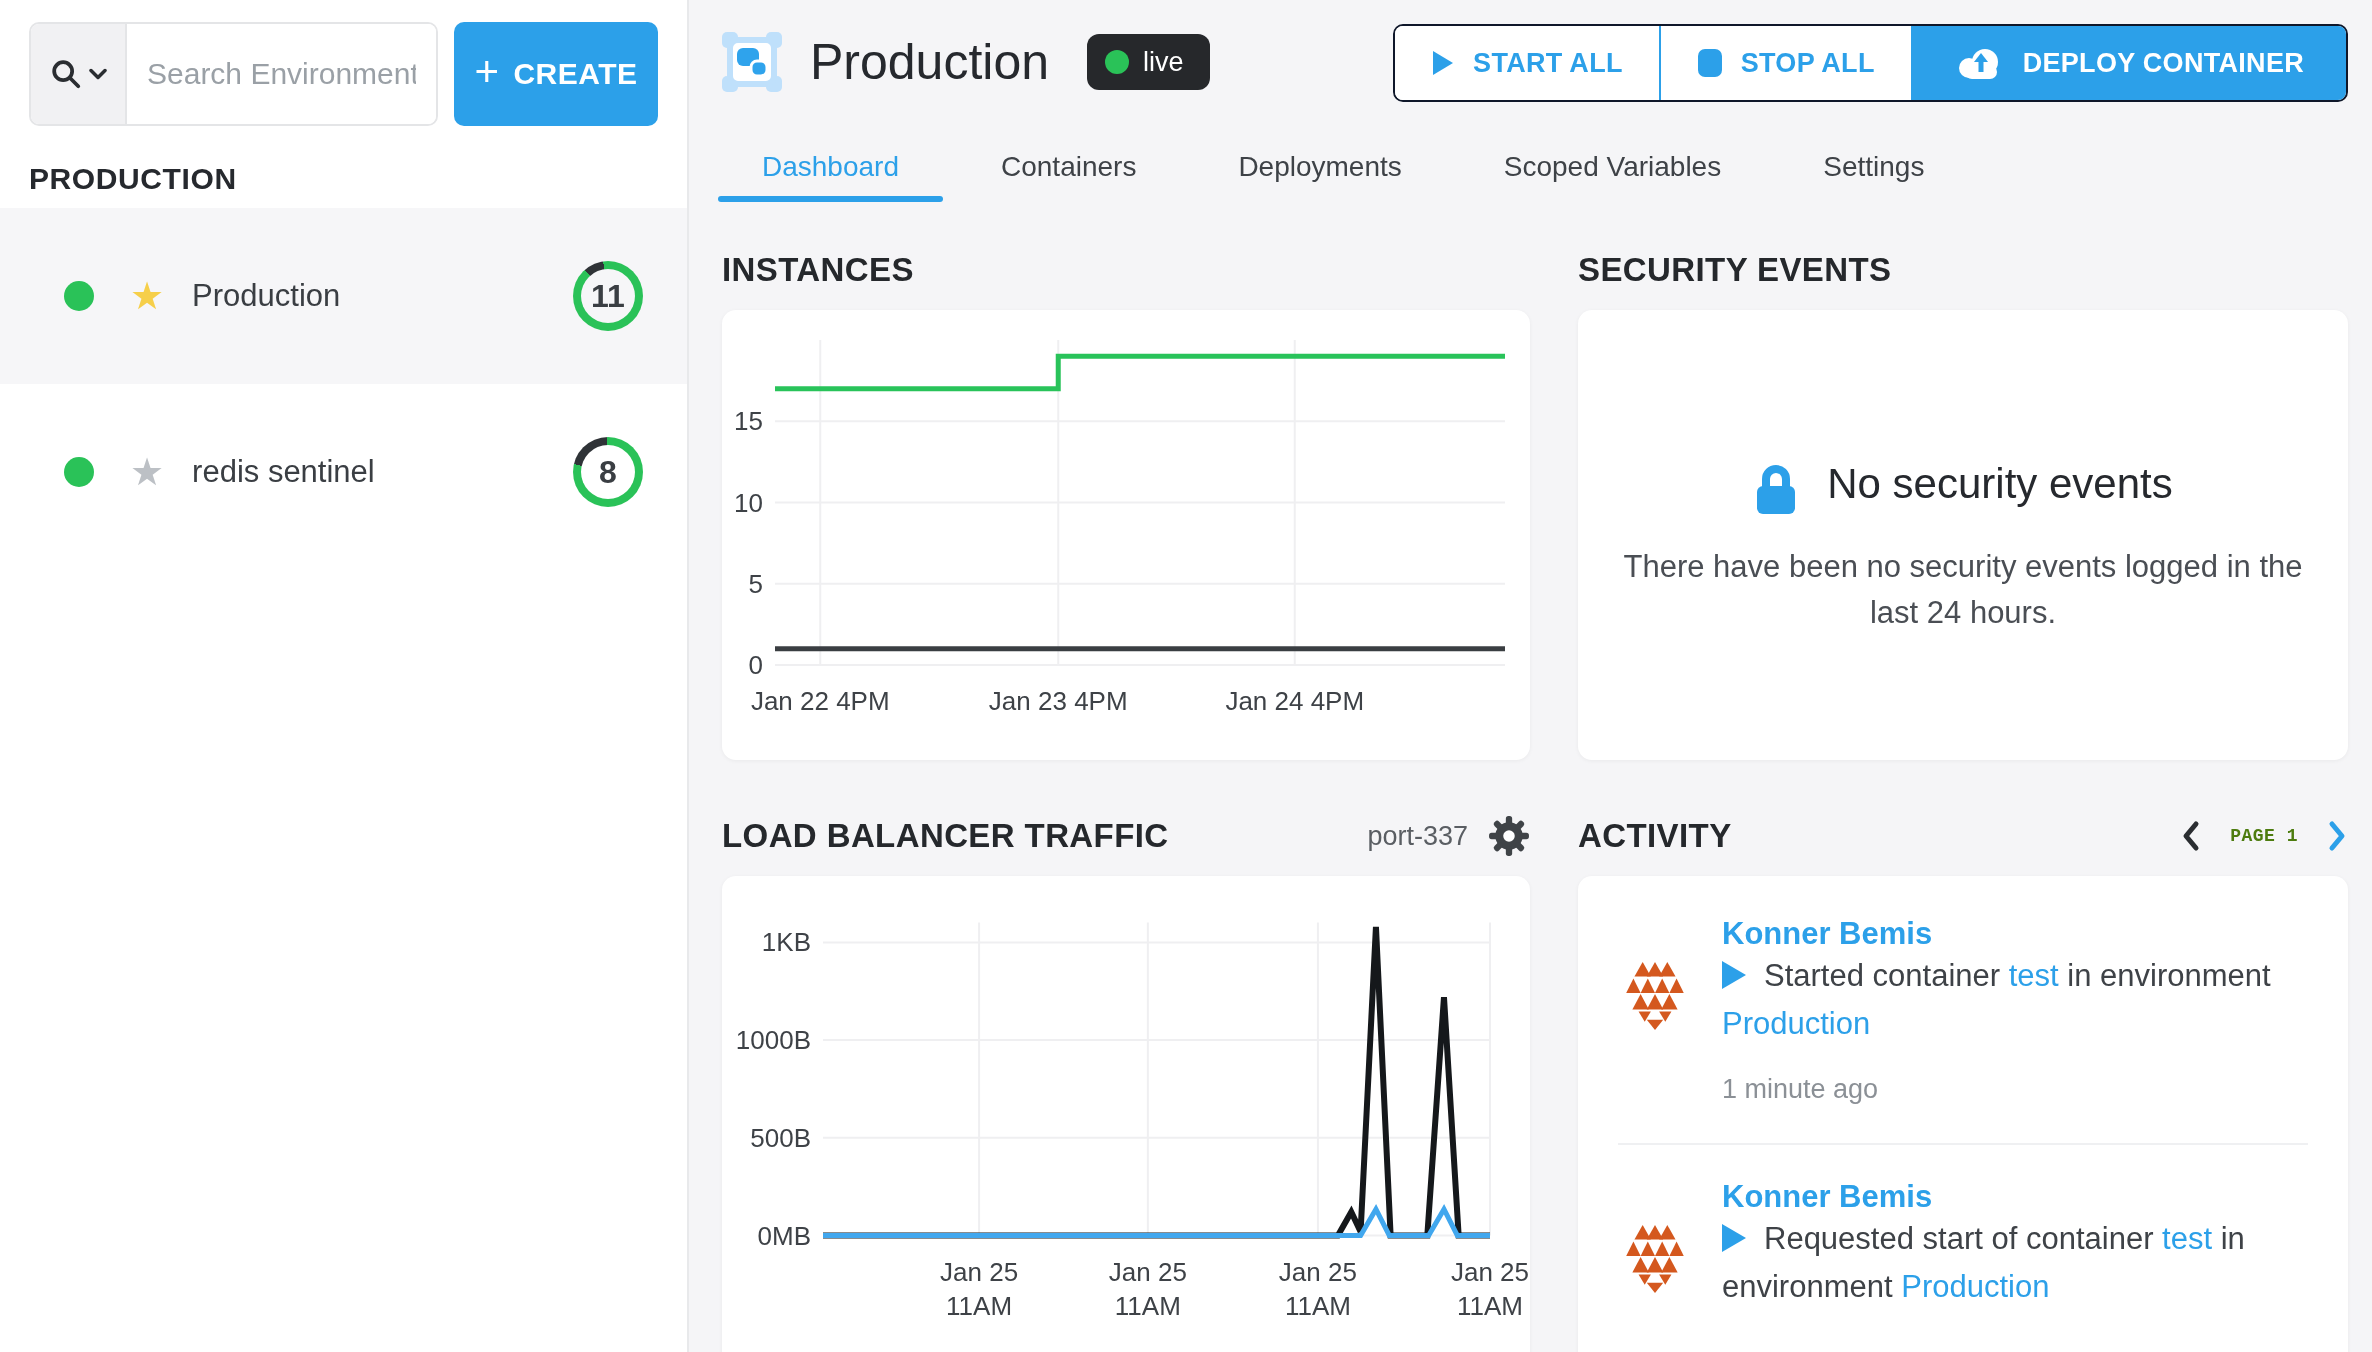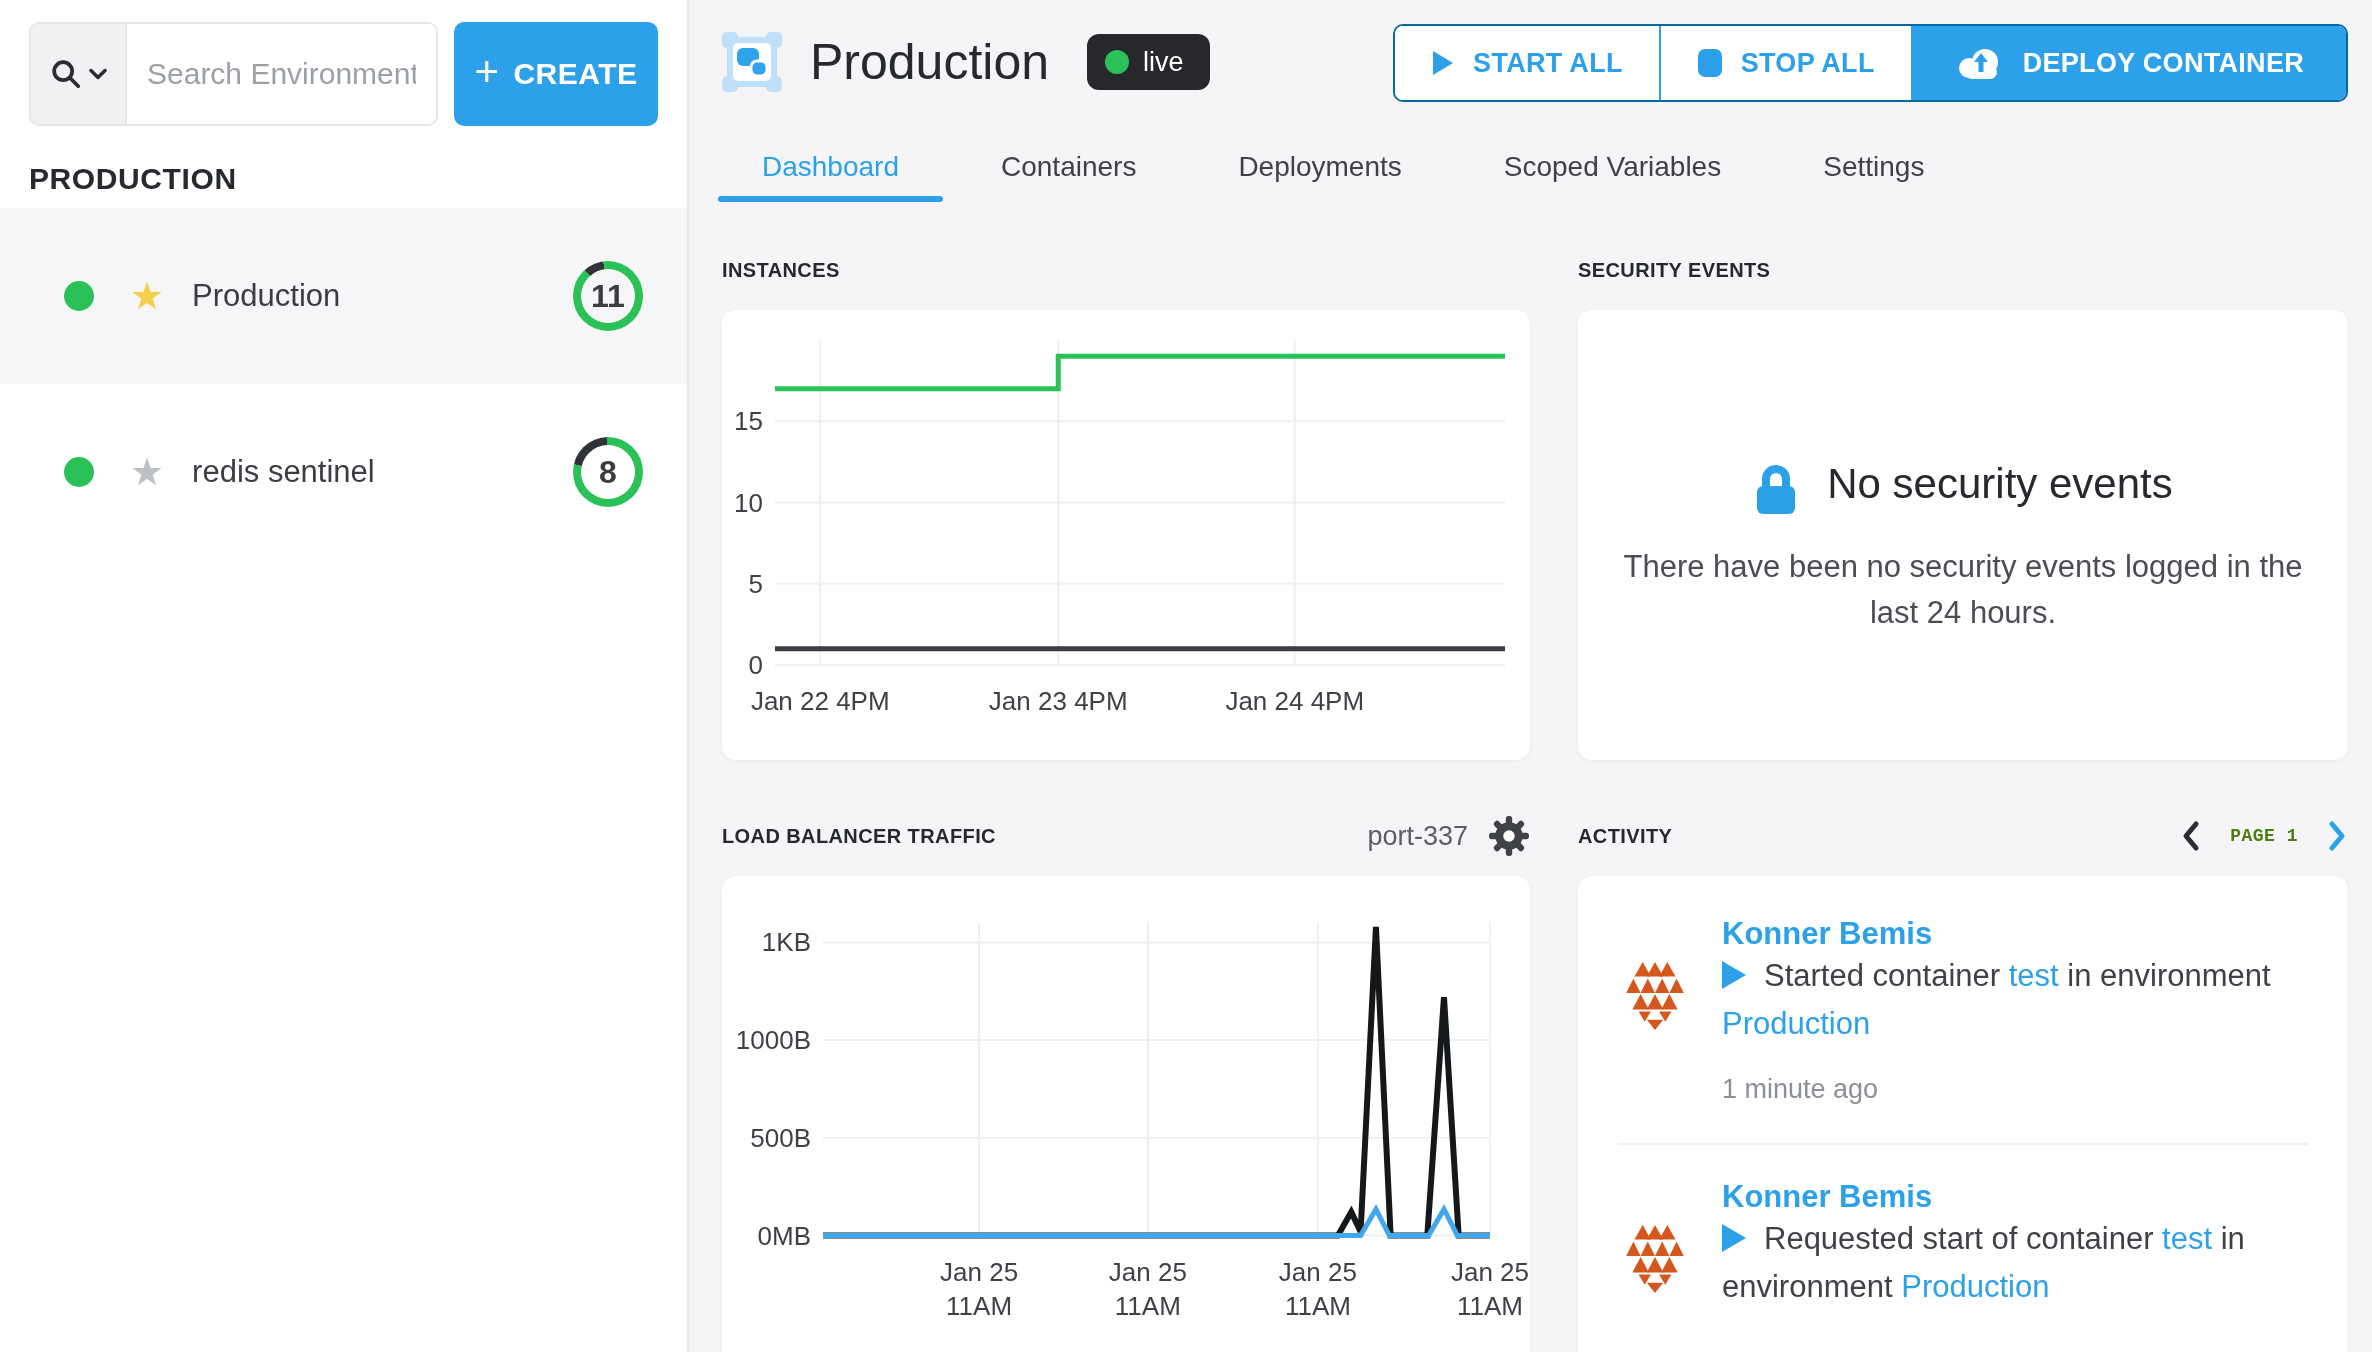--- a/index.html
+++ b/index.html
@@ -29,35 +29,35 @@
   .env-item.active .ring-inner{background:#F6F6F8;}
 
   
   .main{flex:1;background:#F5F5F7;position:relative;overflow:hidden;}
   .page-head{position:absolute;left:31px;top:18px;height:88px;display:flex;align-items:center;}
   .env-icon{width:64px;height:64px;flex:none;}
   .page-title{font-size:50px;font-weight:500;color:#26292E;margin:0 0 0 26px;}
   .live-badge{margin-left:38px;height:56px;padding:0 26px 0 18px;border-radius:12px;background:#26282B;display:flex;align-items:center;gap:14px;color:#fff;font-size:27px;}
   .live-dot{width:24px;height:24px;border-radius:50%;background:#2AC258;}
 
-  .btn-group{position:absolute;top:24px;right:24px;height:78px;display:flex;align-items:stretch;border:2px solid #0369a1;border-radius:10px;overflow:hidden;background:#fff;}
+  .btn-group{position:absolute;top:24px;right:24px;height:78px;display:flex;align-items:stretch;border:2px solid #0f172a;border-radius:10px;overflow:hidden;background:#fff;}
   .btn-group button{border:none;background:#fff;color:#2CA0E9;font-weight:bold;font-size:27px;letter-spacing:.3px;padding:0 36px;display:flex;align-items:center;gap:18px;cursor:pointer;font-family:inherit;}
   .btn-group button + button{border-left:2px solid #2CA0E9;}
   .btn-group button.solid{background:#2CA0E9;color:#fff;padding:0 42px;}
 
   .tabs{position:absolute;left:29px;top:132px;display:flex;gap:14px;}
   .tab{position:relative;padding:0 44px;height:70px;display:flex;align-items:center;font-size:28px;font-weight:500;color:#3E4247;cursor:pointer;}
   .tab.active{color:#2CA0E9;}
   .tab.active::after{content:"";position:absolute;left:0;right:0;bottom:0;height:6px;border-radius:3px;background:#2CA0E9;}
 
   .grid{position:absolute;left:33px;top:250px;right:24px;display:flex;gap:48px;}
   .col{display:flex;flex-direction:column;width:808px;flex:none;}
   .col.right{width:auto;flex:1;}
   .panel-head{height:40px;display:flex;align-items:center;justify-content:space-between;margin-bottom:20px;}
-  .panel-head h2{margin:0;font-size:20px;font-weight:bold;color:#25282C;letter-spacing:.4px;}
+  .panel-head h2{margin:0;font-size:33px;font-weight:bold;color:#25282C;letter-spacing:.4px;}
   .panel-head.mt{margin-top:56px;}
   .head-right{display:flex;align-items:center;}
   .selector{font-size:27px;color:#5A5E63;margin-right:20px;}
   .card{background:#fff;border-radius:14px;box-shadow:0 1px 4px rgba(20,22,26,.05);}
   .chart-card{height:450px;}
   .chart-card.tall{height:500px;}
   .chart{width:100%;height:100%;}
   .chart svg{display:block;width:100%;height:100%;}
   .chart text{font-size:26px;fill:#3E4247;font-family:"Liberation Sans",sans-serif;}
 

